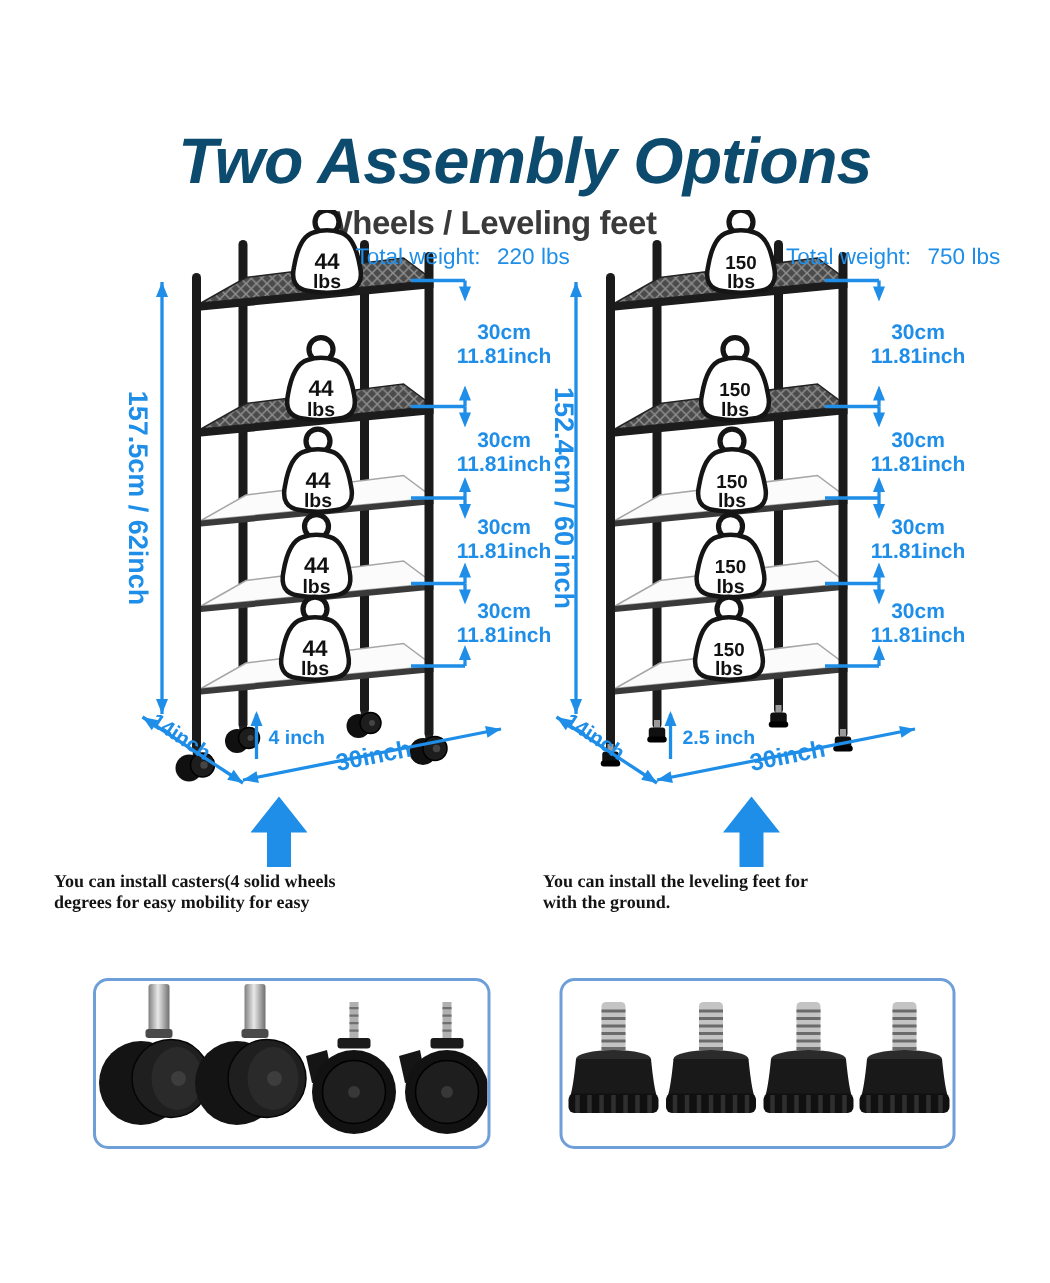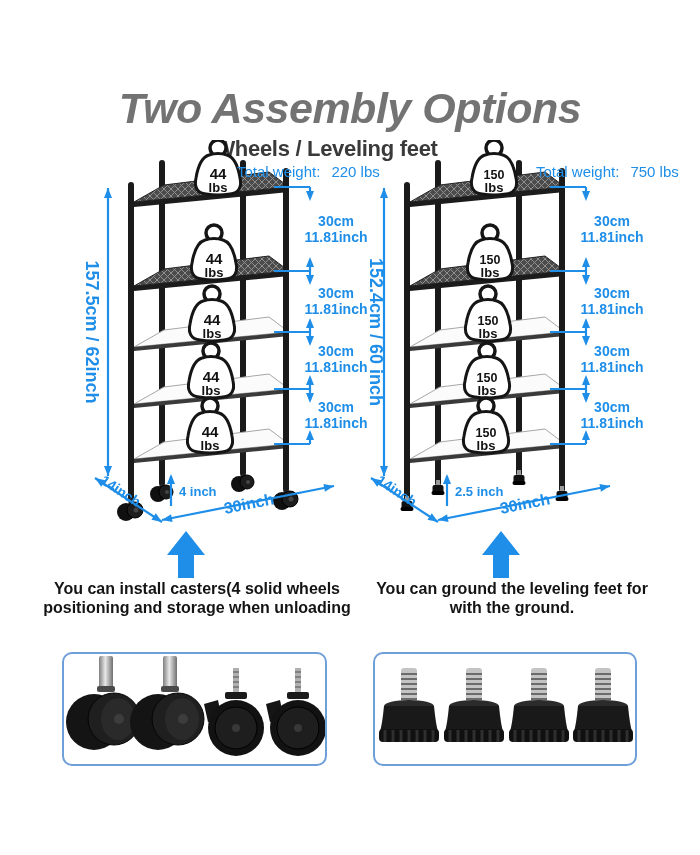--- a/index.html
+++ b/index.html
@@ -3,41 +3,41 @@
 <meta charset="utf-8">
 <style>
   * { margin:0; padding:0; box-sizing:border-box; }
   html,body { background:#ffffff; }
   .canvas {
     position:relative; width:700px; height:855px; background:#ffffff;
     font-family:"Liberation Sans", sans-serif; overflow:hidden;
   }
   .title {
     position:absolute; top:84px; left:0; width:700px; text-align:center;
-    font-size:43px; font-weight:bold; font-style:italic; color:#737373;
+    font-size:43px; font-weight:bold; font-style:italic; color:#0c4a6e;
     letter-spacing:-0.5px;
   }
   .subtitle {
     position:absolute; top:136px; left:0; width:652px; text-align:center;
     font-size:22px; font-weight:bold; color:#3a3a3a; letter-spacing:-0.3px;
   }
   .unit-svg { position:absolute; top:140px; width:340px; height:395px; }
   .unit-left  { left:38px; }
   .unit-right { left:314px; }
   .tw { position:absolute; top:163px; font-size:15px; font-weight:normal;
         color:#1e8ee8; white-space:nowrap; }
   .tw-left  { left:237px; }
-  .tw-right { left:536px; }
+  .tw-right { left:524px; }
   .tw .val { margin-left:11px; }
   .up-arrow { position:absolute; top:531px; width:38px; height:47px; }
   .up-arrow-left  { left:167px; }
   .up-arrow-right { left:482px; }
   .desc {
-    position:absolute; top:580px; text-align:center;
-    font-size:16px; font-weight:bold; line-height:1.18; color:#141414;
+    position:absolute; top:580px; text-align:left;
+    font-size:12px; font-weight:bold; line-height:1.18; color:#141414;font-family:Liberation Serif, serif;
   }
   .desc-left  { left:36px;  width:322px; }
   .desc-right { left:362px; width:300px; }
   .photo-box {
     position:absolute; top:652px; height:114px; background:#fff;
     border:2px solid #6f9fd8; border-radius:10px; overflow:hidden;
   }
   .photo-left  { left:62px;  width:265px; }
   .photo-right { left:373px; width:264px; }
   svg text { font-family:"Liberation Sans", sans-serif; font-weight:bold; }
@@ -278,24 +278,24 @@
 
   <svg class="up-arrow up-arrow-left" viewBox="0 0 38 47">
     <path d="M19,0 L38,24 L27,24 L27,47 L11,47 L11,24 L0,24 Z" fill="#1e8ee8"></path>
   </svg>
   <svg class="up-arrow up-arrow-right" viewBox="0 0 38 47">
     <path d="M19,0 L38,24 L27,24 L27,47 L11,47 L11,24 L0,24 Z" fill="#1e8ee8"></path>
   </svg>
 
   <div class="desc desc-left">
     <div>You can install casters(4 solid wheels</div>
-    <div>positioning and storage when unloading</div>
+    <div>degrees for easy mobility for easy</div>
   </div>
   <div class="desc desc-right">
-    <div>You can ground the leveling feet for</div>
+    <div>You can install the leveling feet for</div>
     <div>with the ground.</div>
   </div>
 
   <div class="photo-box photo-left">
     <svg width="261" height="110" viewBox="0 0 261 110">
       <use href="#casterA" transform="translate(42,2)"></use>
       <use href="#casterA" transform="translate(106,2)"></use>
       <use href="#casterB" transform="translate(172,10)"></use>
       <use href="#casterB" transform="translate(234,10)"></use>
     </svg>

